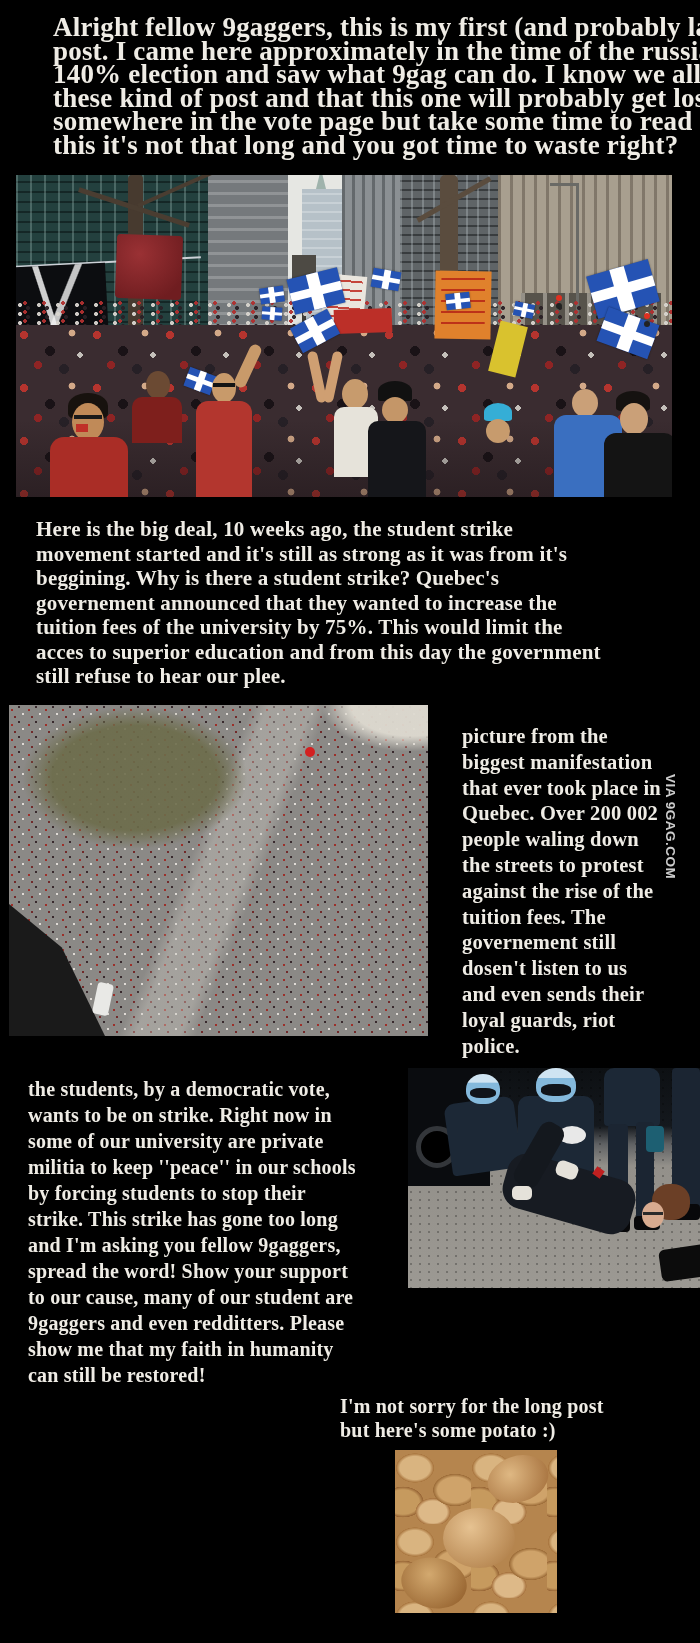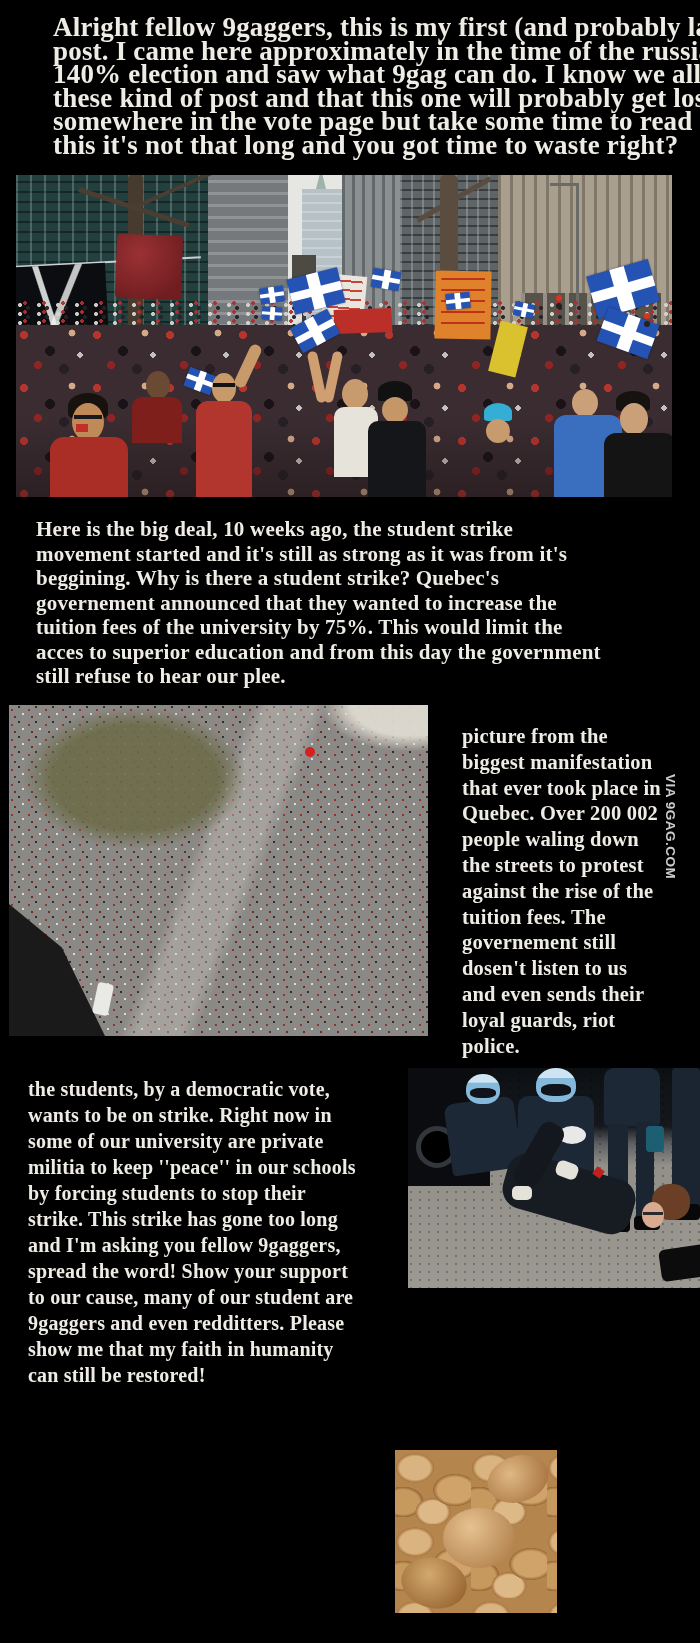--- a/index.html
+++ b/index.html
@@ -274,20 +274,22 @@
     <div class="parm"></div>
     <div class="pglove"></div>
     <div class="ppin"></div>
     <div class="pknee"></div>
     <div class="phair"></div>
     <div class="pface"></div>
     <div class="pglasses"></div>
     <div class="bag"></div>
   </div>
 
+  <div class="tblock" id="b-potato">I'm not sorry for the long post
+but here's some potato :)</div>
 
   <div class="photo" id="p4">
     <div class="spud2"></div>
     <div class="spud1"></div>
     <div class="spud3"></div>
   </div>
 
 </div>
 
 </body></html>

